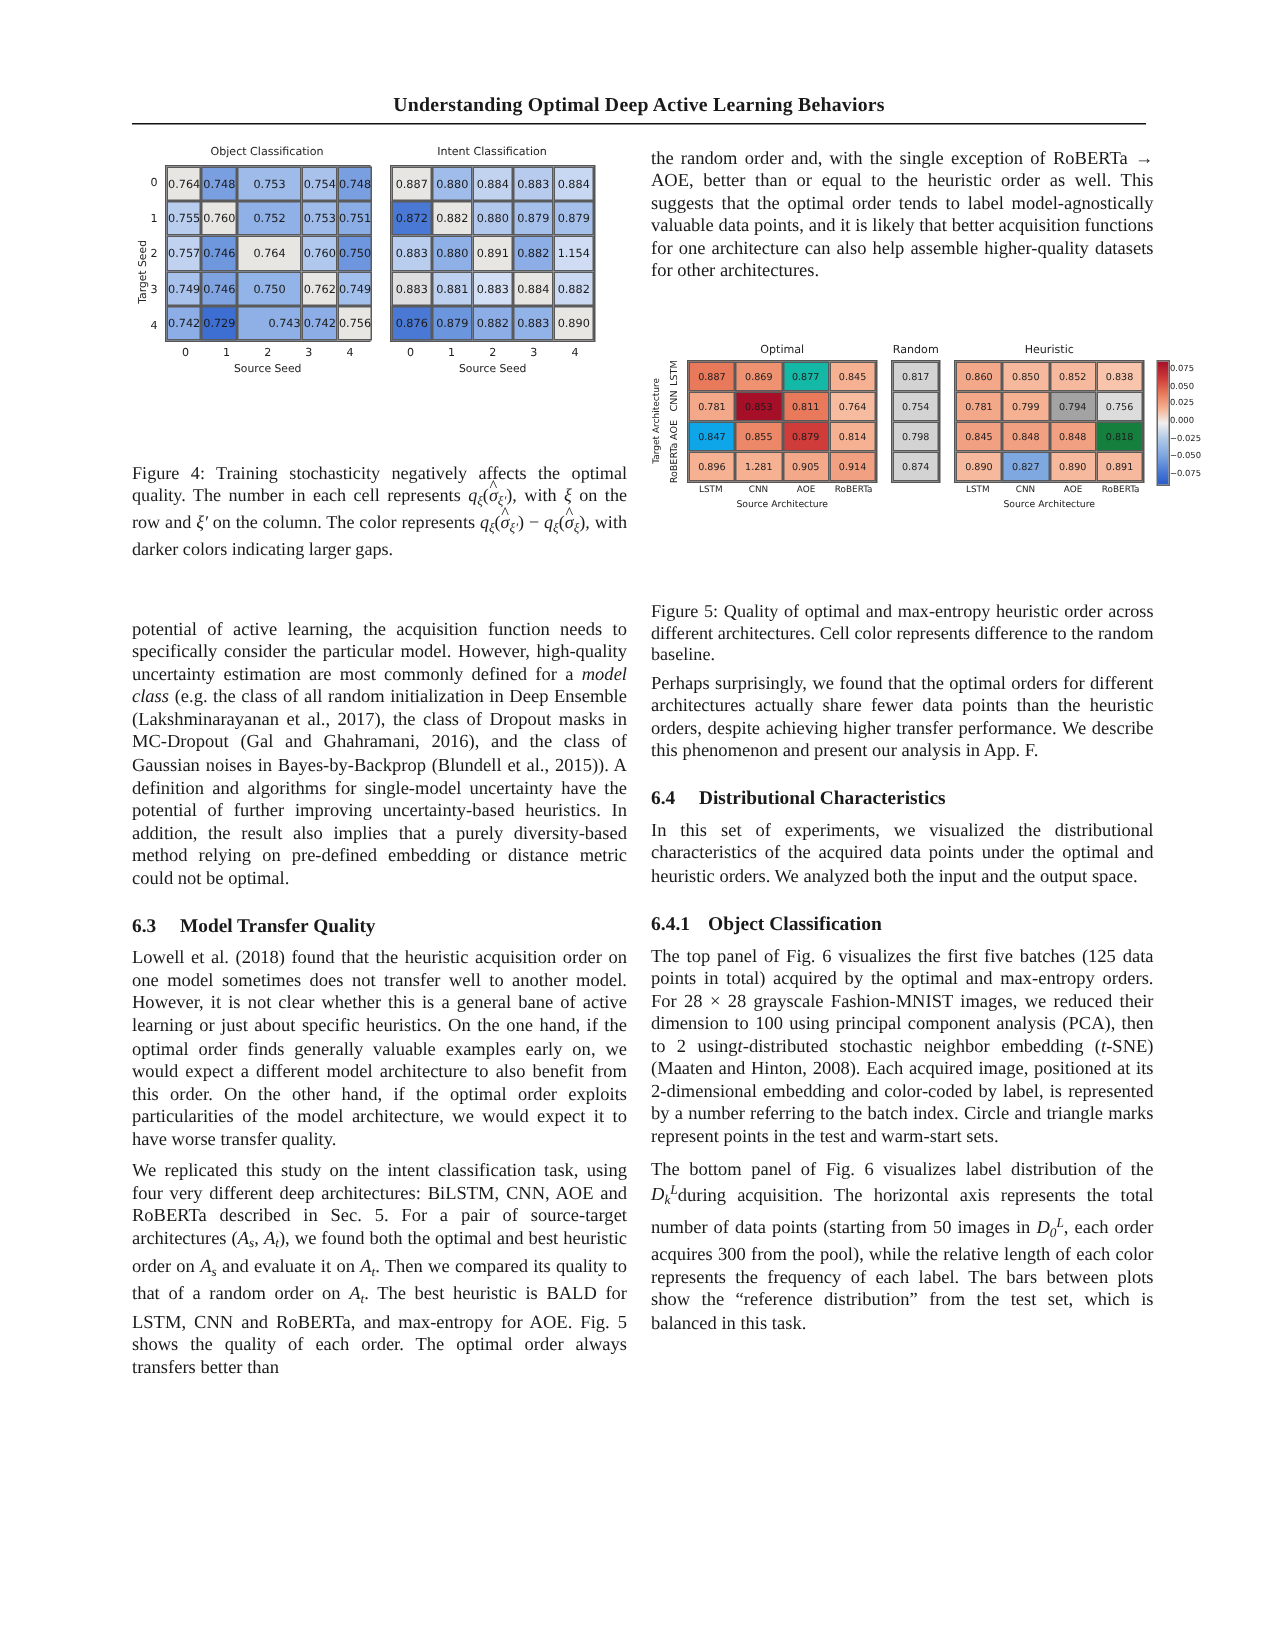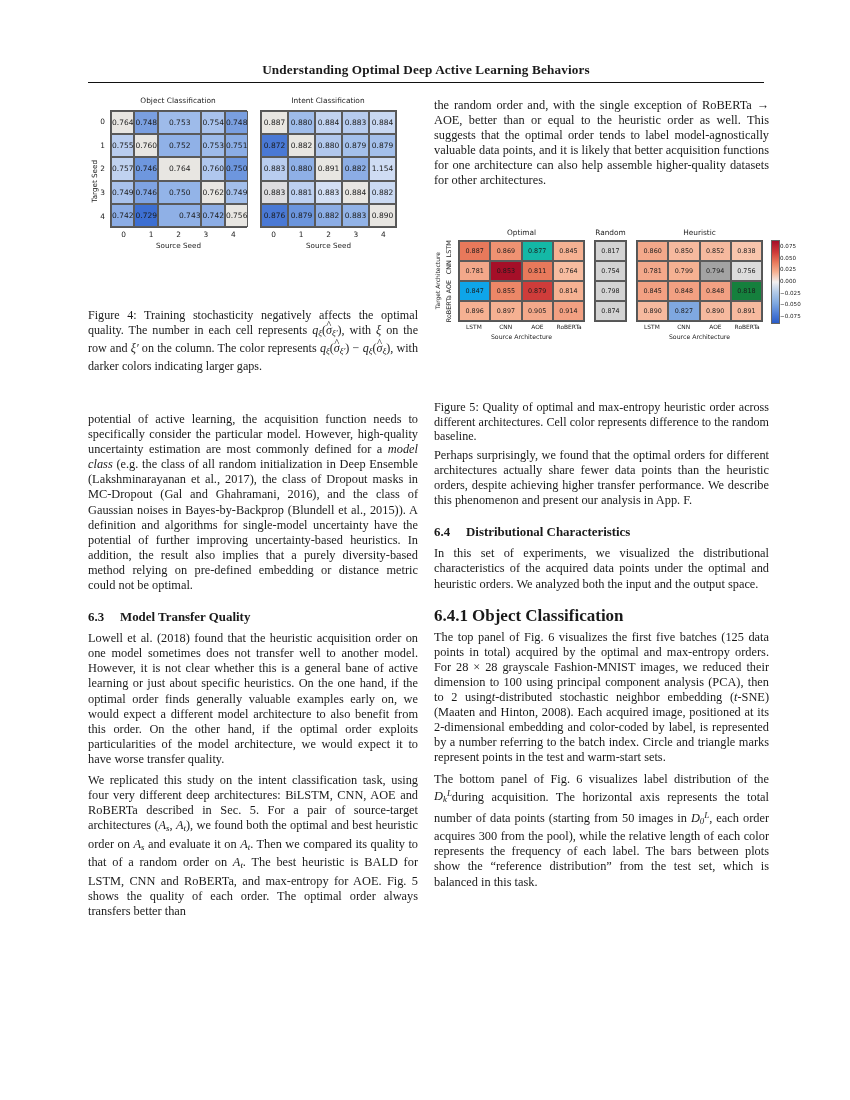--- a/index.html
+++ b/index.html
@@ -53,21 +53,21 @@
 
   h3.sec {
     margin: 0;
     font-size: 12.9px;
     font-weight: bold;
     line-height: 16px;
   }
   h3.sec .num { display: inline-block; min-width: 32px; }
   h4.sub {
     margin: 0;
-    font-size: 17px;
+    font-size: 13px;
     font-weight: bold;
     line-height: 16px;
   }
   h4.sub .num { display: inline-block; min-width: 38px; }
 
   .cap {
     font-size: 12.1px;
     line-height: 14.6px;
     text-align: justify;
     margin-top: 20px;
@@ -354,21 +354,21 @@
         <div class="hm-cell-sm" style="background: rgb(245, 177, 146);">0.845</div>
         <div class="hm-cell-sm" style="background: rgb(243, 168, 138);">0.781</div>
         <div class="hm-cell-sm" style="background: rgb(165, 15, 40);">0.853</div>
         <div class="hm-cell-sm" style="background: rgb(232, 121, 91);">0.811</div>
         <div class="hm-cell-sm" style="background: rgb(247, 188, 160);">0.764</div>
         <div class="hm-cell-sm" style="background: #0ea5e9;">0.847</div>
         <div class="hm-cell-sm" style="background: rgb(236, 135, 103);">0.855</div>
         <div class="hm-cell-sm" style="background: rgb(207, 60, 58);">0.879</div>
         <div class="hm-cell-sm" style="background: rgb(245, 177, 146);">0.814</div>
         <div class="hm-cell-sm" style="background: rgb(245, 177, 146);">0.896</div>
-        <div class="hm-cell-sm" style="background: rgb(245, 177, 146);">0.897</div>
+        <div class="hm-cell-sm" style="background: rgb(245, 177, 146);">1.281</div>
         <div class="hm-cell-sm" style="background: rgb(243, 168, 138);">0.905</div>
         <div class="hm-cell-sm" style="background: rgb(242, 160, 130);">0.914</div>
       </div>
     <div class="abs" id="f5-xticks-opt" style="left:24px; top:96px; width:127px; display:grid; grid-template-columns:repeat(4,1fr);">
         <div class="tick-x-sm">LSTM</div>
         <div class="tick-x-sm">CNN</div>
         <div class="tick-x-sm">AOE</div>
         <div class="tick-x-sm">RoBERTa</div>
       </div>
     <div class="abs ax-label-sm" style="left:24px; top:105px; width:127px;">Source Architecture</div>

